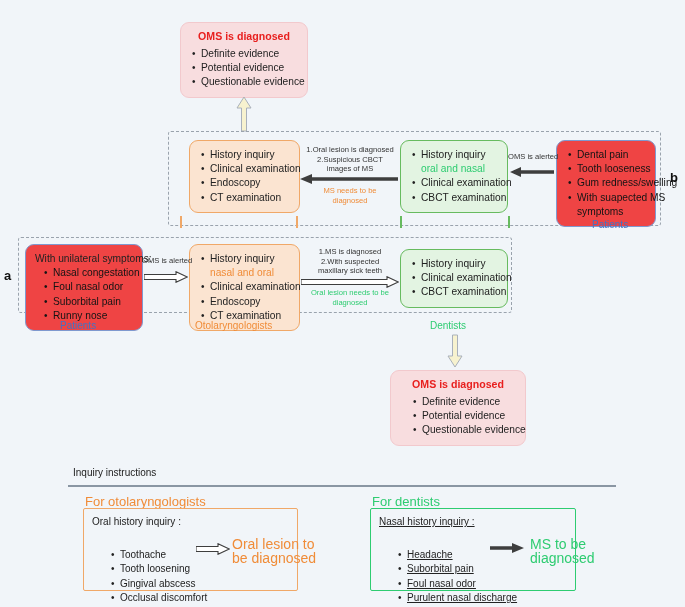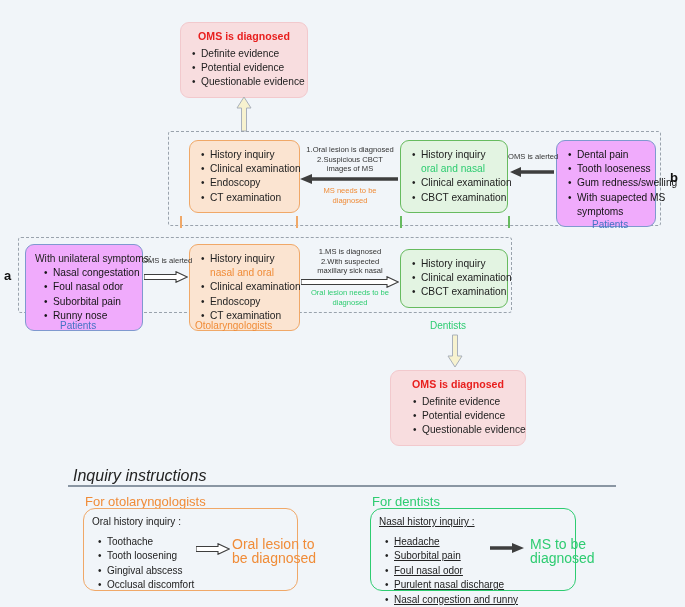--- a/index.html
+++ b/index.html
@@ -47,21 +47,21 @@
 
   
   .orange { background: #fbe4d1; border-color: #f0a868; }
   .orange-accent { color: #f08c38; }
 
   
   .green { background: #e3f4e2; border-color: #67bb5f; }
   .green-accent { color: #2ecc71; }
 
   
-  .blue { background: #f0abfc; border-color: #7f99cf; }
+  .blue { background: #ef4444; border-color: #7f99cf; }
   .blue li { color: #141414; }
 
   
   .dashgroup {
     position: absolute;
     border: 1.4px dashed #9aa3ad;
     border-radius: 3px;
   }
 
   
@@ -97,40 +97,40 @@
   .arrlabel.orange-accent { color: #f08c38; }
   .arrlabel.green-accent { color: #2ecc71; }
 
   
   .varrow { position: absolute; }
   .varrow svg { display: block; }
 
   
   .instr-title {
     position: absolute;
-    font-size: 16px; color: #222; font-style: italic;
+    font-size: 10px; color: #222;
   }
   .instr-rule {
     position: absolute;
     height: 2px; background: #8a96a3;
   }
   .instr-head {
     position: absolute;
     font-size: 13px;
   }
   .instr-box {
     position: absolute;
     border: 1.4px solid #f0a868;
-    border-radius: 12px;
+    border-radius: 2px;
     background: #f1f5f9;
     padding: 6px 8px;
   }
   .instr-box.g { border-color: #2ecc71; }
   .instr-box .lead { font-size: 10px; line-height: 14.5px; }
-  .instr-box ul { margin: 5px; padding: 0 0 0 10px; list-style: none; }
+  .instr-box ul { margin: 18px; padding: 0 0 0 10px; list-style: none; }
   .instr-box li {
     position: relative; font-size: 10px; line-height: 14.5px; white-space: nowrap;
   }
   .instr-box li::before {
     content: "\2022"; position: absolute; left: -9px; top: 0; font-size: 10px;
   }
   .outcome {
     position: absolute;
     font-size: 14px; line-height: 13.5px;
     white-space: nowrap;
@@ -256,21 +256,21 @@
   </div>
   <div class="harrow" style="left:144px; top:271px;">
     <svg width="44" height="12" viewBox="0 0 44 12">
       <polygon points="0,3.5 32,3.5 32,0.7 43.3,6 32,11.3 32,8.5 0,8.5" fill="#ffffff" stroke="#3e3e3e" stroke-width="1.1"></polygon>
     </svg>
   </div>
 
   <div class="arrlabel gray" style="left:302px; top:247px; width:96px;">
     <div>1.MS is diagnosed</div>
     <div>2.With suspected</div>
-    <div>maxillary sick nasal</div>
+    <div>maxillary sick teeth</div>
   </div>
   <div class="harrow" style="left:301px; top:276px;">
     <svg width="98" height="12" viewBox="0 0 98 12">
       <polygon points="0,3.5 86,3.5 86,0.7 97.3,6 86,11.3 86,8.5 0,8.5" fill="#ffffff" stroke="#3e3e3e" stroke-width="1.1"></polygon>
     </svg>
   </div>
   <div class="arrlabel green-accent" style="left:302px; top:288px; width:96px;">
     <div>Oral lesion needs to be</div>
     <div>diagnosed</div>
   </div>

